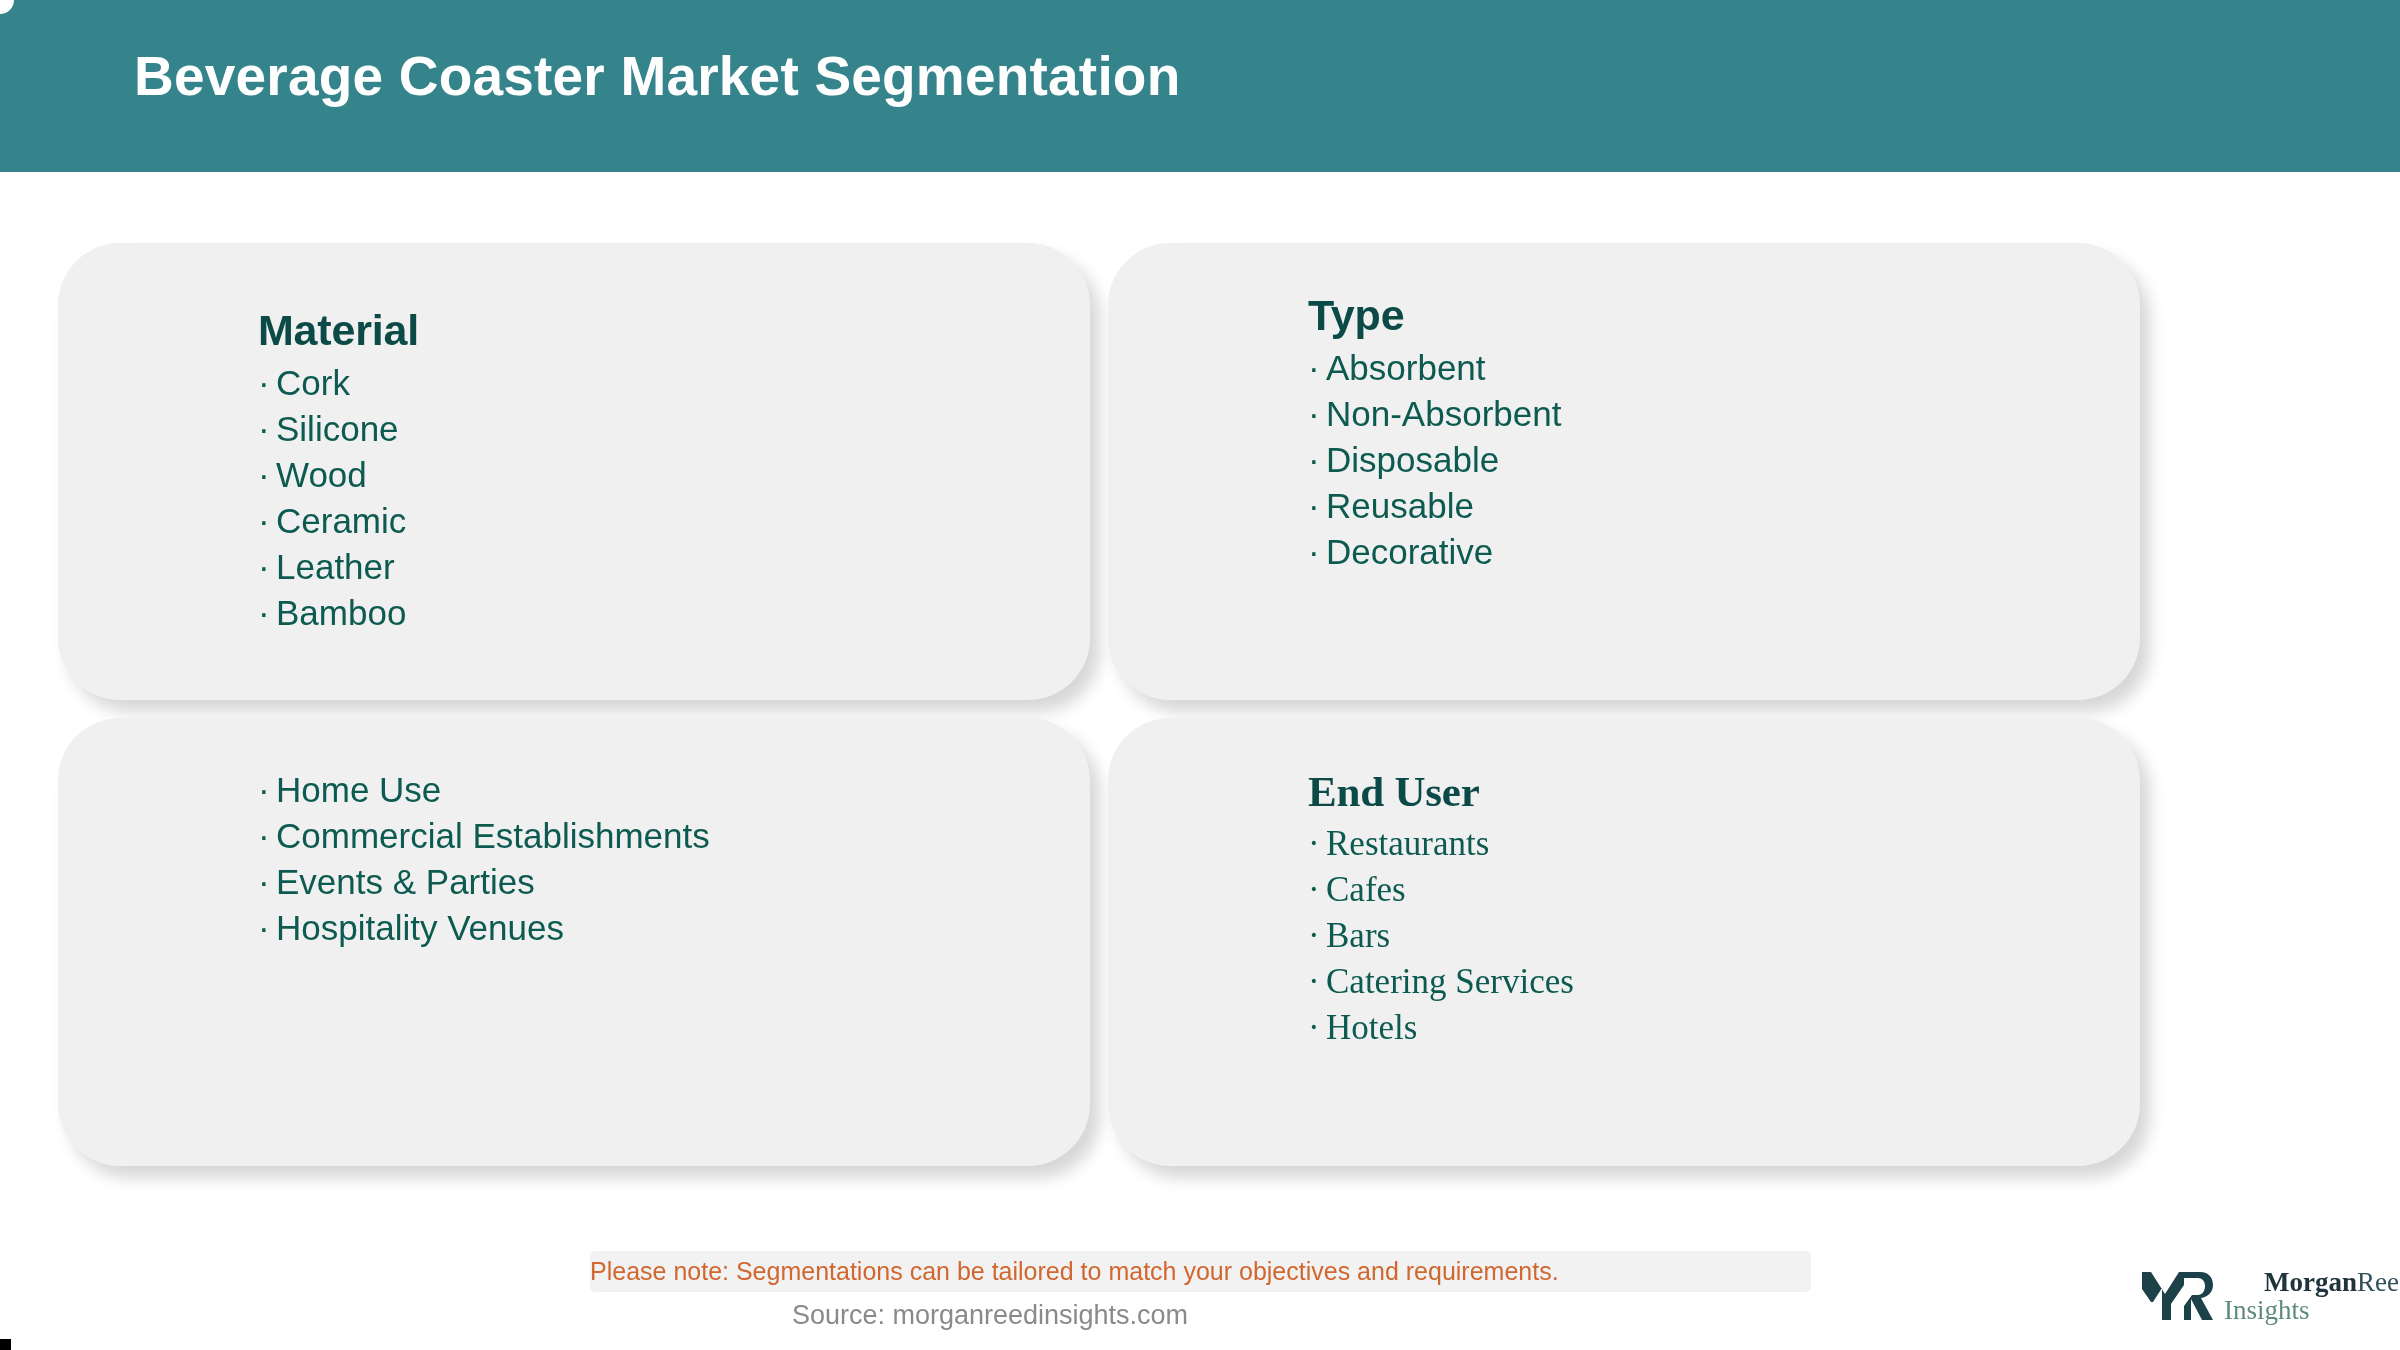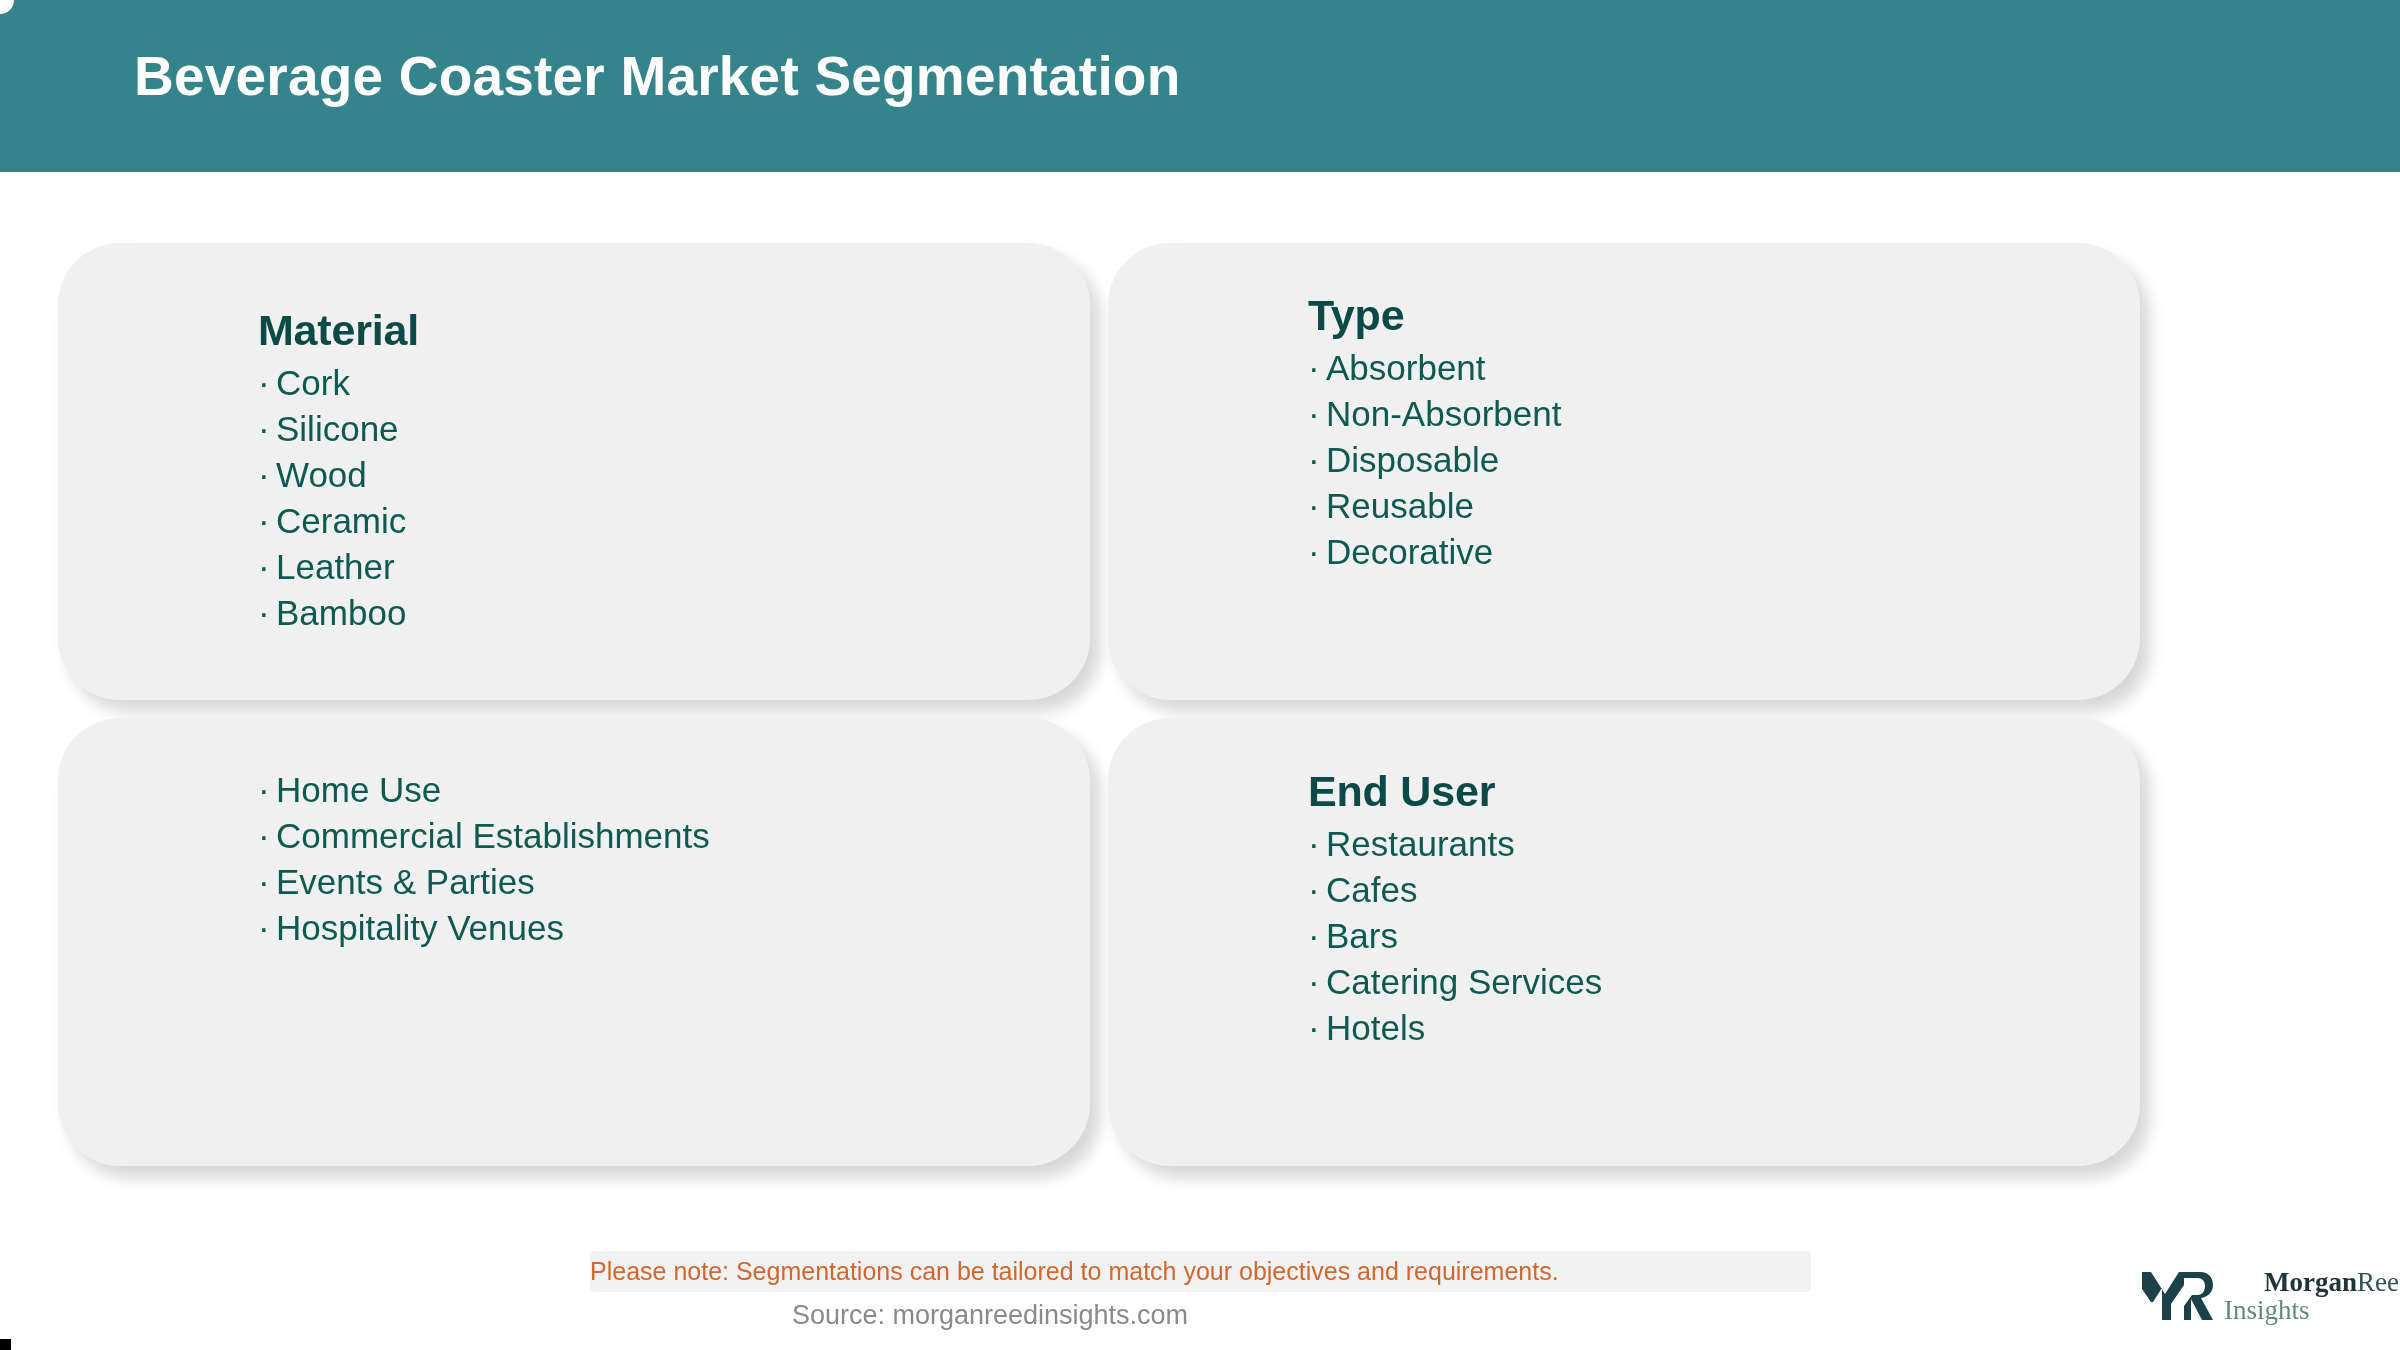--- a/index.html
+++ b/index.html
@@ -73,21 +73,21 @@
 
   .card-inner {
     position: absolute;
     left: 200px;
     top: 0;
     right: 40px;
   }
   .card-1 .card-inner { top: 63px; }
   .card-2 .card-inner { top: 48px; }
   .card-3 .card-inner { top: 49px; }
-  .card-4 .card-inner { top: 49px; }
+  .card-4 .card-inner { top: 49px; font-family: Liberation Serif, serif; }
 
   .card-title {
     font-size: 43px;
     font-weight: 700;
     color: #0b4a46;
     letter-spacing: -0.2px;
     margin-bottom: 5px;
     white-space: nowrap;
   }
 

